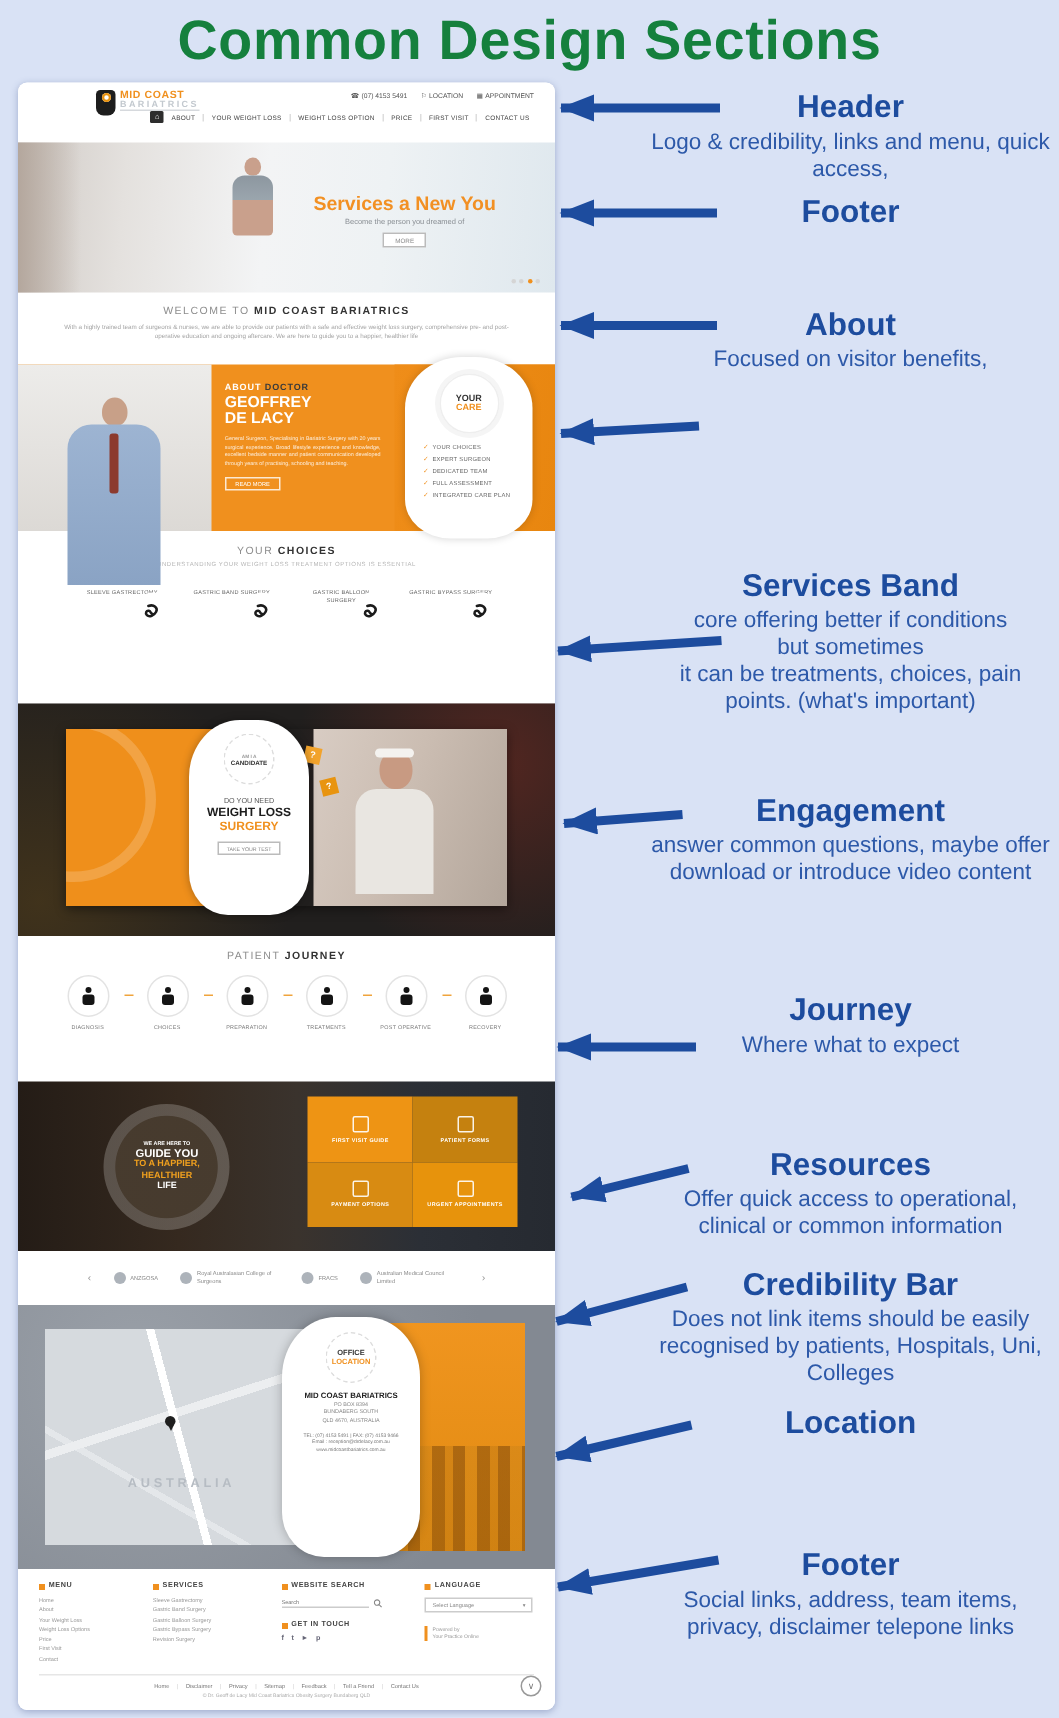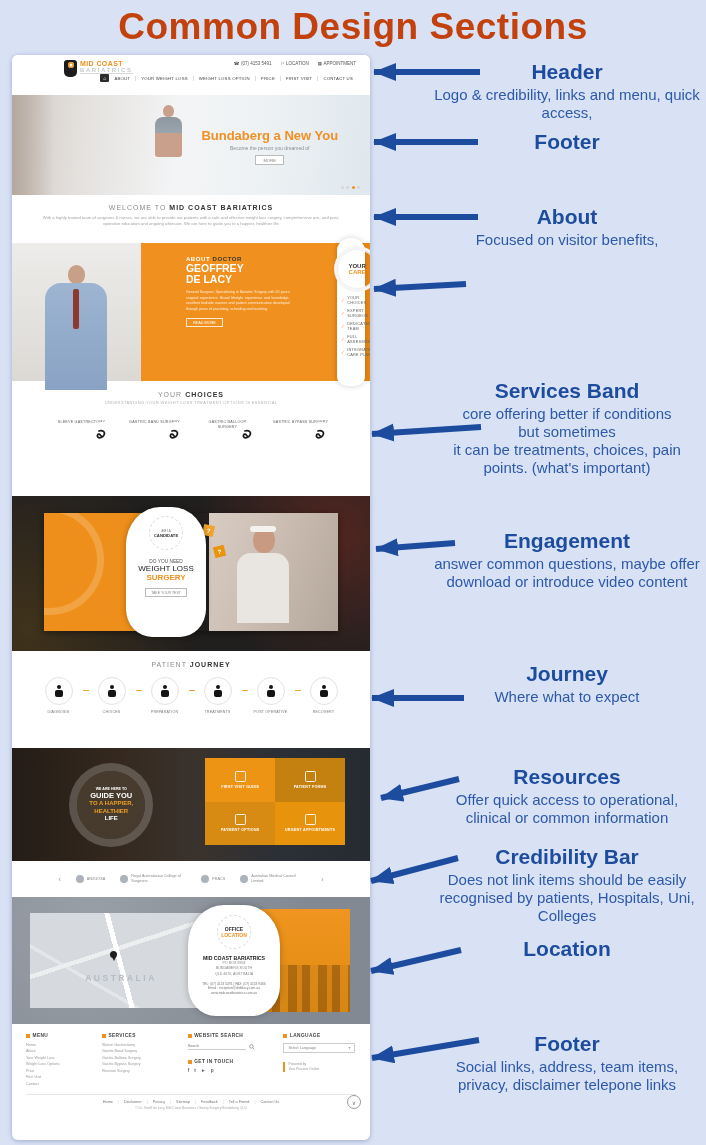--- a/index.html
+++ b/index.html
@@ -1,19 +1,19 @@
 <!DOCTYPE html>
 <html><head>
 <meta charset="utf-8">
 <style>
   html,body{margin:0;padding:0;background:#d9e2f5;}
   .canvas{position:relative;width:706px;height:1145px;background:#d9e2f5;overflow:hidden;
           font-family:"Liberation Sans",sans-serif;margin:0 auto;}
   .main-title{position:absolute;top:6px;left:0;width:100%;text-align:center;
-              font-size:37px;font-weight:bold;color:#c2410c;letter-spacing:.5px;}
+              font-size:37px;font-weight:bold;color:#15803d;letter-spacing:.5px;}
 
   
   .ann{position:absolute;left:416px;width:302px;text-align:center;}
   .ann-t{font-size:21px;font-weight:bold;color:#1d4c9e;line-height:1.2;white-space:pre-line;}
   .ann-d{font-size:15px;line-height:1.2;margin-top:2px;color:#2d59a9;white-space:pre-line;}
   .arrows{position:absolute;left:0;top:0;pointer-events:none;}
 
   
   .mock{position:absolute;left:12px;top:55px;width:358px;height:1085px;background:#fff;
         border-radius:6px;box-shadow:0 1px 5px rgba(50,70,130,.35);overflow:hidden;font-size:4px;}
@@ -53,21 +53,21 @@
   .m-dot{width:3px;height:3px;border-radius:50%;background:#d5d5d5;}
   .m-dot.active{background:#f0901e;}
 
   
   .m-about{height:48px;text-align:center;padding-top:9px;box-sizing:border-box;background:#fff;}
   .m-h2{font-size:7px;color:#8d8d8d;letter-spacing:1px;}
   .m-h2 b{color:#333;}
   .m-about-p{margin:4px auto 0;width:86%;font-size:4.2px;line-height:1.5;color:#a3a3a3;}
 
   
-  .m-doctor{height:138px;display:flex;background:#f0901e;gap:36px;}
+  .m-doctor{height:111px;display:flex;background:#f0901e;}
   .m-doc-photo{width:36%;background:linear-gradient(#edecea,#dcd9d5);position:relative;}
   .m-doc-photo .head{position:absolute;left:50%;top:22px;width:17px;height:19px;margin-left:-8px;
       border-radius:50% 50% 46% 46%;background:#c8a088;}
   .m-doc-photo .body{position:absolute;left:50%;top:40px;width:62px;height:107px;margin-left:-31px;
       border-radius:16px 16px 0 0;background:linear-gradient(#9db4d2,#8aa3c4);}
   .m-doc-photo .tie{position:absolute;left:50%;top:46px;width:6px;height:40px;margin-left:-3px;
       background:#8c3a2e;border-radius:2px;}
   .m-doc-panel{width:34%;padding:13px 9px 0;box-sizing:border-box;}
   .m-doc-kicker{font-size:6px;font-weight:bold;color:#fff;letter-spacing:.6px;}
   .m-doc-kicker b{color:#3a3a3a;}
@@ -117,21 +117,21 @@
   .m-q{position:absolute;width:11px;height:11px;background:#f2a32b;color:#fff;font-size:6px;font-weight:bold;
        display:flex;align-items:center;justify-content:center;transform:rotate(12deg);z-index:1;}
   .m-eng-key{position:absolute;left:28%;width:27%;top:-6px;bottom:-6px;background:#fff;z-index:2;
      border-radius:34px 34px 26px 26px / 38px 38px 28px 28px;box-shadow:0 0 6px rgba(0,0,0,.3);
      text-align:center;padding-top:9px;box-sizing:border-box;}
   .m-eng-circle{width:32px;height:32px;border-radius:50%;margin:0 auto;border:1px dashed #ddd;
      display:flex;flex-direction:column;align-items:center;justify-content:center;}
   .m-eng-b1{font-size:3.2px;font-weight:bold;color:#999;}
   .m-eng-b2{font-size:4.2px;font-weight:bold;color:#333;}
   .m-eng-l1{font-size:4.8px;color:#555;margin-top:9px;}
-  .m-eng-l2{font-size:8px;font-weight:400;color:#1c1c1c;}
+  .m-eng-l2{font-size:8px;font-weight:700;color:#1c1c1c;}
   .m-eng-l3{font-size:8px;font-weight:700;color:#f0901e;}
   .m-btn-g{display:inline-block;margin-top:6px;font-size:3.5px;color:#888;border:.5px solid #bbb;padding:1.5px 5px;}
 
   
   .m-journey{height:97px;text-align:center;padding-top:10px;box-sizing:border-box;background:#fff;}
   .m-j-row{display:flex;justify-content:center;gap:9px;margin-top:9px;}
   .m-j{width:44px;position:relative;}
   .m-j:not(:last-child)::after{content:"";position:absolute;right:-8px;top:13px;width:6px;height:1px;background:#f0a43c;}
   .m-j-ring{width:26px;height:26px;border-radius:50%;margin:0 auto;border:1px solid #e3e3e3;
      display:flex;align-items:center;justify-content:center;}
@@ -161,21 +161,21 @@
   .m-tile-icon{width:9px;height:9px;border:.6px solid rgba(255,255,255,.9);border-radius:1.5px;}
 
   
   .m-cred{height:36px;display:flex;align-items:center;justify-content:center;gap:15px;background:#fff;}
   .m-arrow{color:#999;font-size:7px;}
   .m-cred-item{display:flex;align-items:center;gap:3px;max-width:66px;}
   .m-cred-mark{width:8px;height:8px;border-radius:50%;background:#adb3ba;flex:0 0 auto;}
   .m-cred-text{font-size:3.8px;color:#8a8a8a;line-height:1.3;text-align:left;}
 
   
-  .m-location{height:127px;position:relative;
+  .m-location{height:176px;position:relative;
      background:radial-gradient(circle at 22% 25%,#9aa0a8,#838992 75%);}
   .m-map{position:absolute;left:18px;top:16px;width:182px;bottom:16px;background:#d6dade;
      background-image:linear-gradient(75deg,transparent 48%,#fff 48% 50.5%,transparent 50.5%),
                       linear-gradient(-18deg,transparent 57%,#eceef0 57% 60%,transparent 60%),
                       linear-gradient(30deg,transparent 30%,#e4e7ea 30% 32%,transparent 32%);}
   .m-map-label{position:absolute;left:0;right:0;bottom:26%;text-align:center;
      font-size:8.5px;font-weight:bold;color:#b6bcc3;letter-spacing:2.5px;}
   .m-pin{position:absolute;left:44%;top:40%;width:7px;height:7px;border-radius:50%;background:#1f1f1f;}
   .m-pin::after{content:"";position:absolute;left:1.5px;top:6px;border-left:2px solid transparent;
      border-right:2px solid transparent;border-top:4px solid #1f1f1f;}
@@ -267,21 +267,21 @@
       </div>
     </div>
 
     <div class="m-hero">
       <div class="m-hero-edge"></div>
       <div class="m-person">
         <span class="head"></span>
         <span class="torso"></span>
       </div>
       <div class="m-hero-text">
-        <div class="m-hero-h">Bundaberg a New You</div>
+        <div class="m-hero-h">Services a New You</div>
         <div class="m-hero-sub">Become the person you dreamed of</div>
         <span class="m-btn">MORE</span>
       </div>
       <div class="m-dots">
         <span class="m-dot"></span>
         <span class="m-dot"></span>
         <span class="m-dot active"></span>
         <span class="m-dot"></span>
       </div>
     </div>

